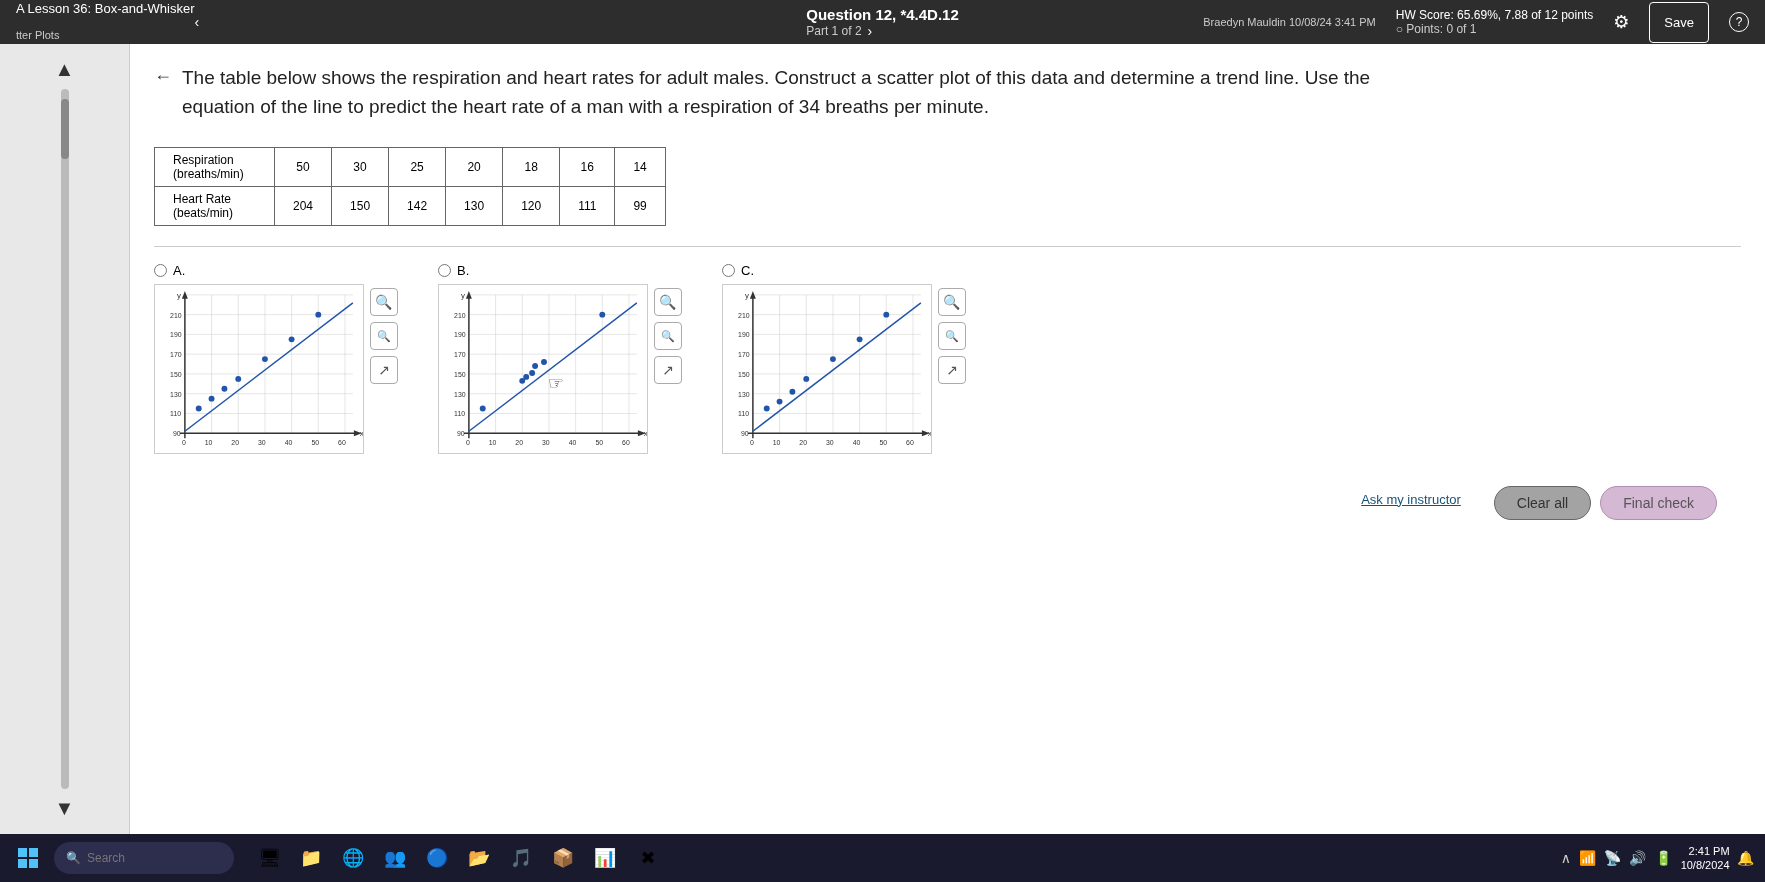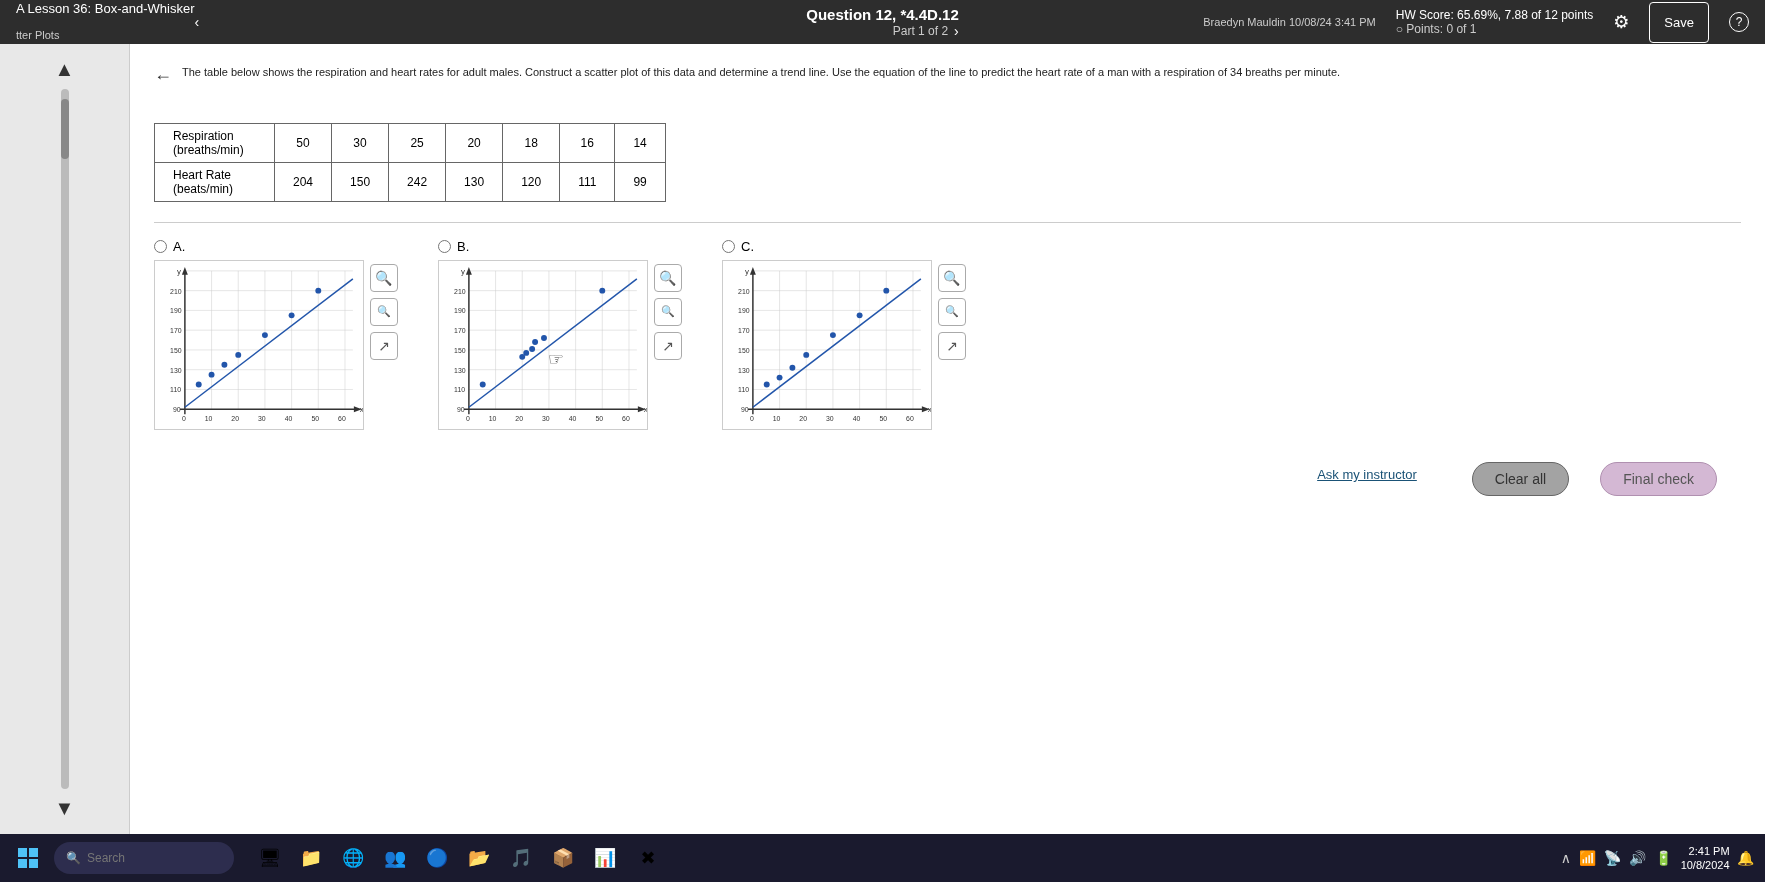--- a/index.html
+++ b/index.html
@@ -28,21 +28,21 @@
       line-height: 1.3;
       gap: 10px;
     }
     .top-bar-left .subtitle { font-size: 11px; color: #ccc; }
     .top-bar-center {
       position: absolute;
       left: 50%;
       transform: translateX(-50%);
       display: flex;
       flex-direction: column;
-      align-items: flex-end;
+      align-items: flex-start;
     }
     .top-bar-center .question-title { font-size: 15px; font-weight: bold; }
     .top-bar-center .part-label { font-size: 12px; color: #ccc; }
     .nav-arrow {
       color: white;
       font-size: 14px;
       cursor: pointer;
       background: none;
       border: none;
     }
@@ -118,24 +118,24 @@
     .back-arrow {
       display: inline-block;
       font-size: 18px;
       color: #333;
       cursor: pointer;
       margin-bottom: 8px;
     }
 
     
     .question-text {
-      font-size: 11px;
+      font-size: 19px;
       color: #222;
       line-height: 1.5;
-      margin-bottom: 30px;
+      margin-bottom: 14px;
       max-width: 1200px;
     }
 
     
     .data-table {
       border-collapse: collapse;
       margin-bottom: 20px;
       font-size: 12px;
     }
     .data-table td {
@@ -220,21 +220,21 @@
       justify-content: center;
       cursor: pointer;
       color: #555;
     }
 
     
     .bottom-actions {
       display: flex;
       justify-content: flex-end;
       align-items: center;
-      gap: 31px;
+      gap: 9px;
       padding: 12px 24px;
     }
 
     .clear-all-btn {
       background: #a3a3a3;
       border: 1px solid #666;
       border-radius: 20px;
       padding: 8px 22px;
       font-size: 14px;
       cursor: pointer;
@@ -430,21 +430,21 @@
           <td>25</td>
           <td>20</td>
           <td>18</td>
           <td>16</td>
           <td>14</td>
         </tr>
         <tr>
           <td>Heart Rate<br>(beats/min)</td>
           <td>204</td>
           <td>150</td>
-          <td>242</td>
+          <td>142</td>
           <td>130</td>
           <td>120</td>
           <td>111</td>
           <td>99</td>
         </tr>
       </tbody>
     </table>
 
     <hr class="divider">
 

